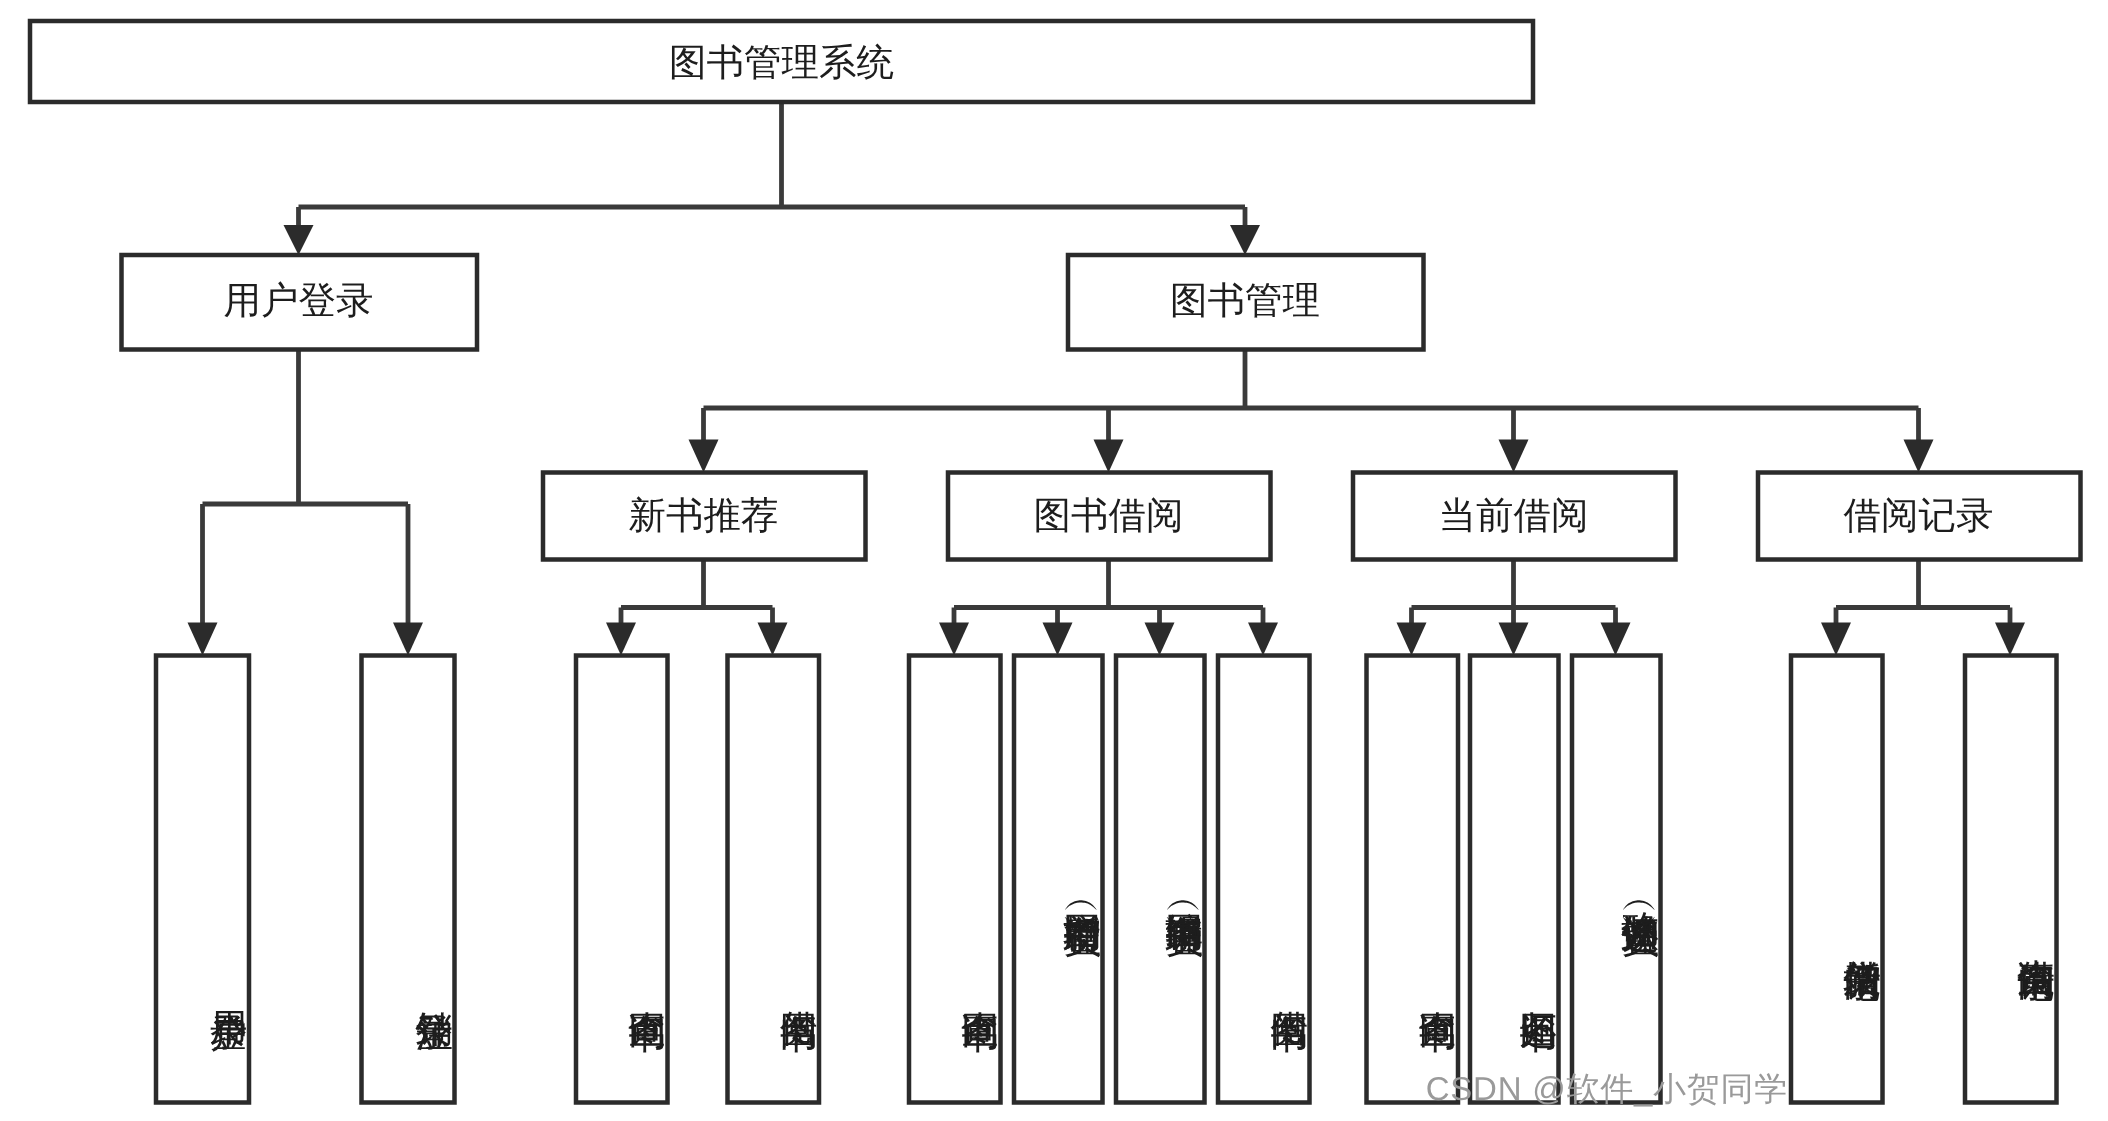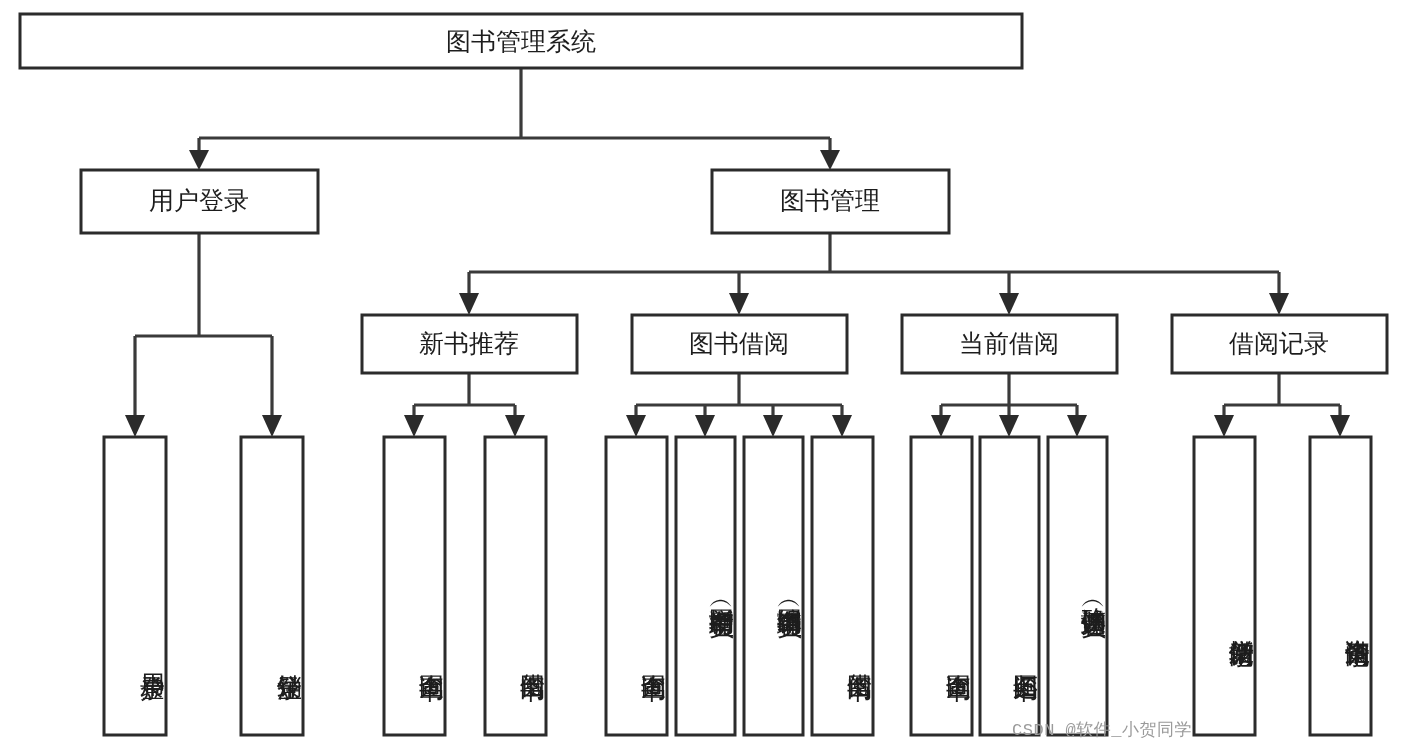--- a/index.html
+++ b/index.html
@@ -61,22 +61,22 @@
     text-align: center;
     pointer-events: none;
     display: flex;
     align-items: flex-start;
     justify-content: center;
   }
   .watermark {
     position: absolute;
     right: 12px;
     bottom: 6px;
-    font-family: Liberation Mono, monospace;
-    font-size: 17px;
+    font-family: Liberation Sans, sans-serif;
+    font-size: 22px;
     color: #9a9a9a;
     white-space: nowrap;
     letter-spacing: 0.5px;
     margin-left: 36px;
   }
 </style>
 </head>
 <body>
 
 <div id="diagram-root">

